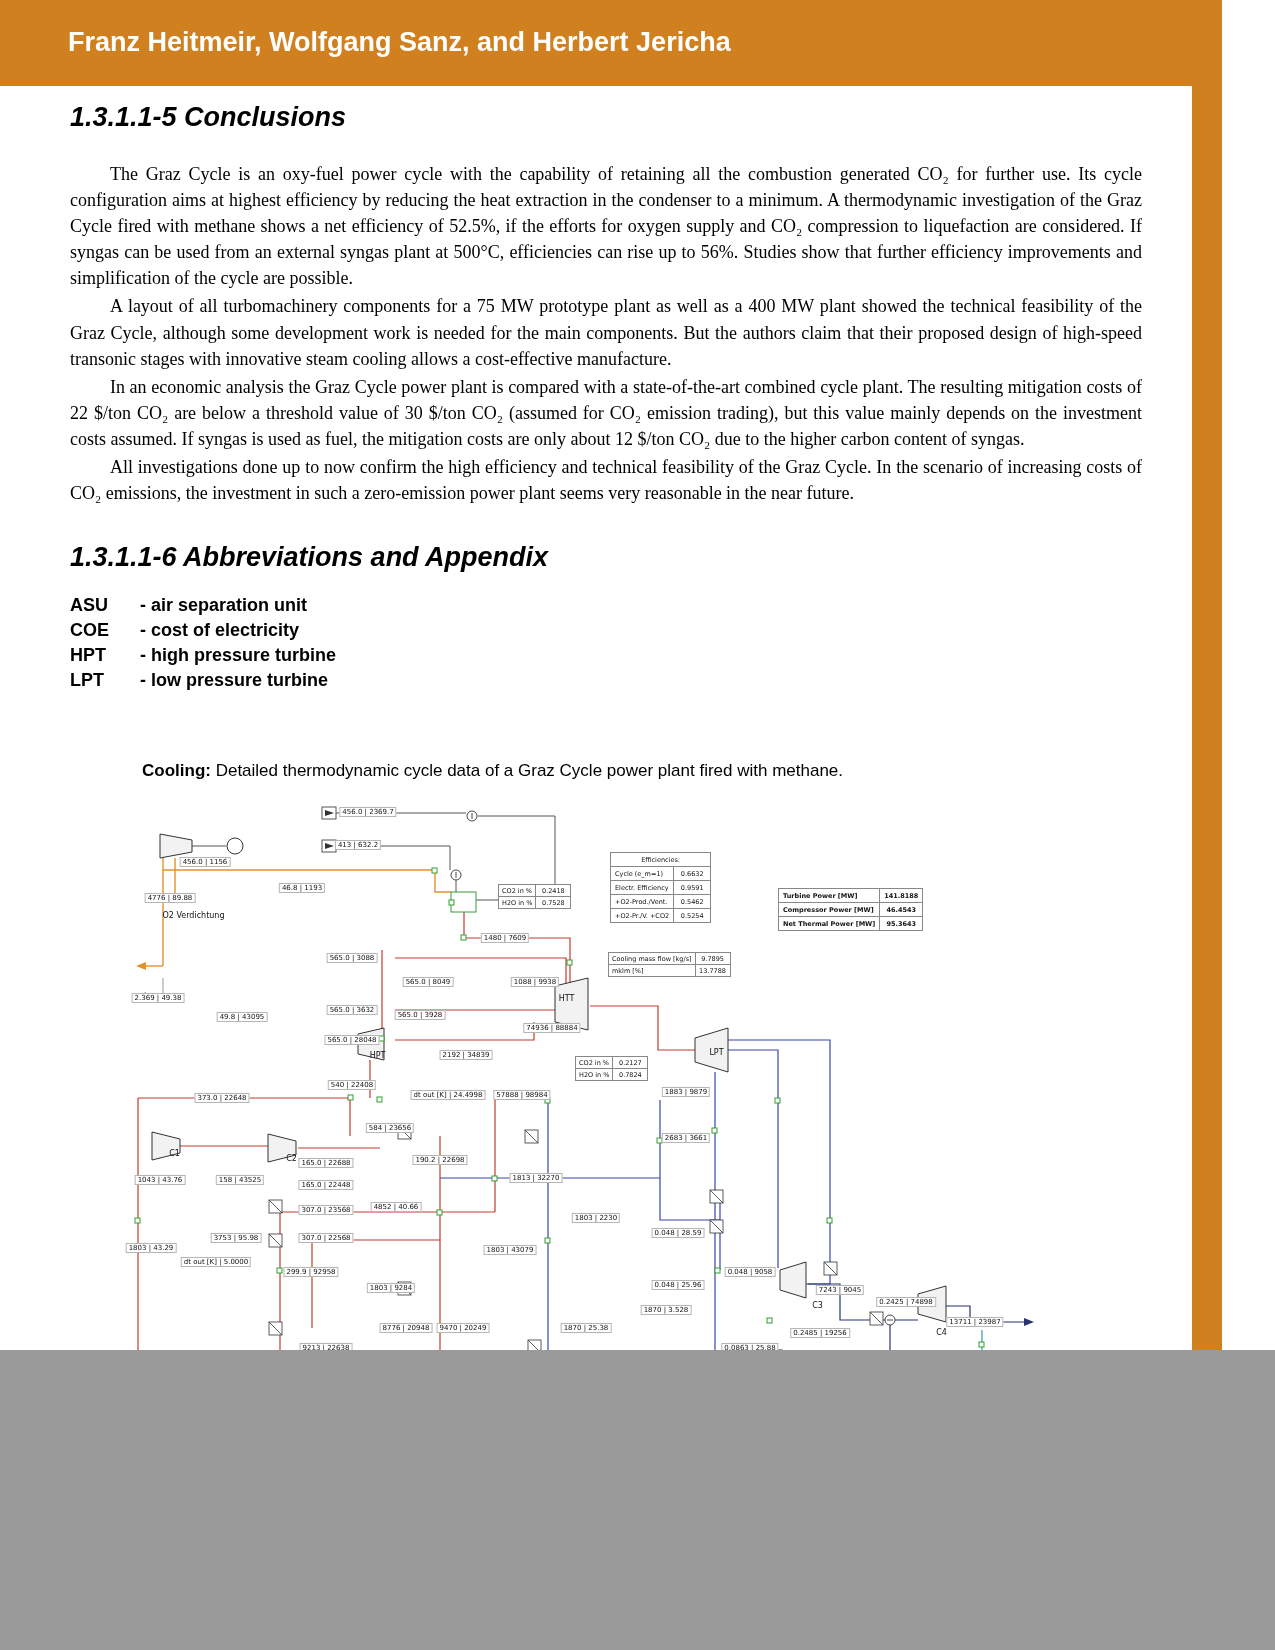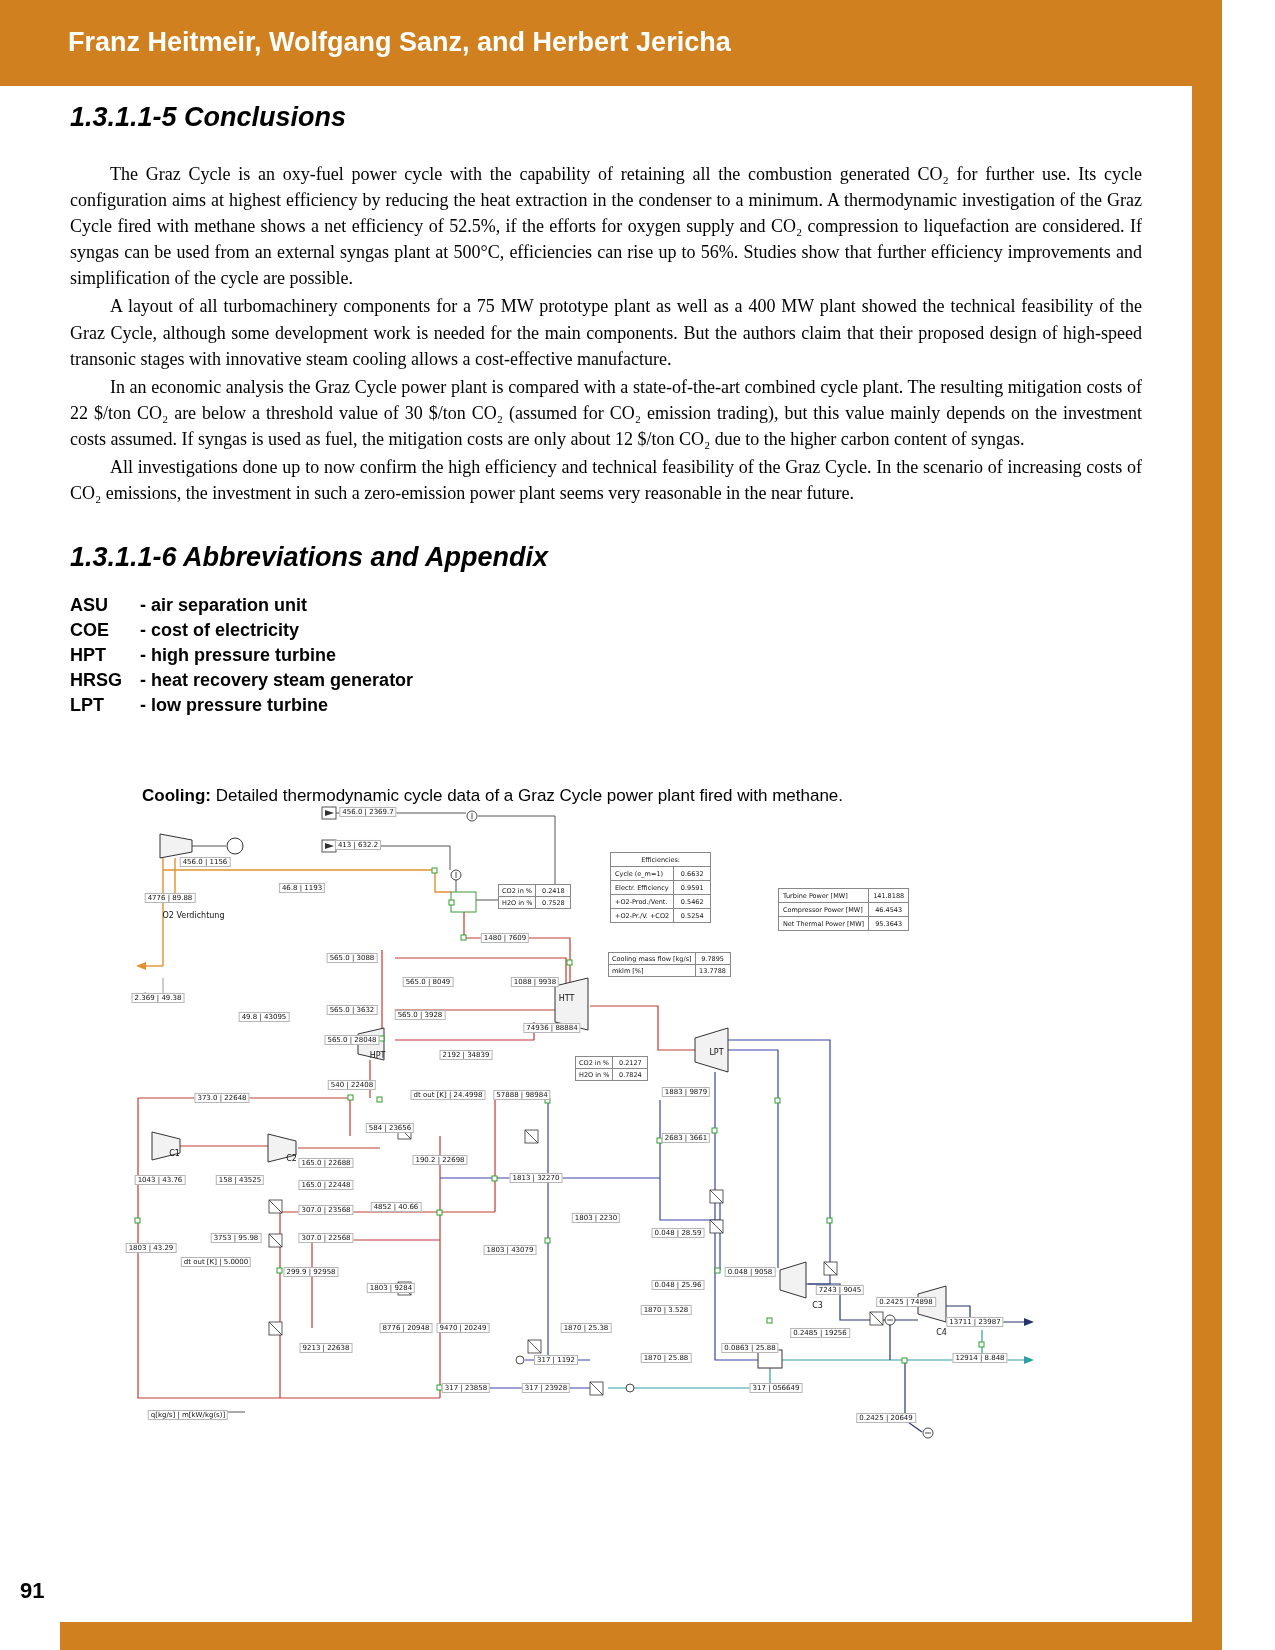--- a/index.html
+++ b/index.html
@@ -1,16 +1,16 @@
 <!DOCTYPE html>
 <html><head>
 <meta charset="utf-8">
 <style>
   html,body { margin:0; padding:0; background:#9a9a9a; }
-  .page { position:relative; width:1275px; height:1650px; background:#ffffff;
+  .page { position:relative; width:1275px; height:1350px; background:#ffffff;
           font-family:"Liberation Serif", serif; color:#000; overflow:hidden; margin:0 auto; }
 
   .header-bar { position:absolute; left:0; top:0; width:1222px; height:86px; background:#d0801f; }
   .header-title { color:#fff; font-family:"Liberation Sans", sans-serif; font-weight:bold;
                   font-size:27px; padding:27px 0 0 68px; }
   .right-stripe { position:absolute; left:1192px; top:0; width:30px; height:1650px; background:#d0801f; }
   .bottom-bar { position:absolute; left:60px; top:1622px; width:1162px; height:28px; background:#d0801f; }
   .page-number { position:absolute; left:20px; top:1578px; font-family:"Liberation Sans", sans-serif;
                  font-weight:bold; font-size:22px; }
 
@@ -62,23 +62,20 @@
 
     <div class="abbrev">
       <div class="abbrev-row">
         <span class="abbrev-term">ASU</span><span>- air separation unit</span>
       </div>
       <div class="abbrev-row">
         <span class="abbrev-term">COE</span><span>- cost of electricity</span>
       </div>
       <div class="abbrev-row">
         <span class="abbrev-term">HPT</span><span>- high pressure turbine</span>
-      </div>
-      <div class="abbrev-row">
-        <span class="abbrev-term">HRSG</span><span>- heat recovery steam generator</span>
       </div>
       <div class="abbrev-row">
         <span class="abbrev-term">LPT</span><span>- low pressure turbine</span>
       </div>
     </div>
 
     <p class="appendix-caption"><b>Cooling:</b><span> Detailed thermodynamic cycle data of a Graz Cycle power plant fired with methane.</span></p>
   </div>
 
   <div class="diagram">
@@ -246,21 +243,21 @@
         <span class="diag-label" style="left: 75px; top: 62px;">456.0 | 1156</span>
         <span class="diag-label" style="left: 172px; top: 88px; text-align: right;">46.8 | 1193</span>
         <span class="diag-label" style="left: 40px; top: 98px;">4776 | 89.88</span>
         <span class="diag-label" style="left: 28px; top: 198px;">2.369 | 49.38</span>
         <span class="diag-label" style="left: 375px; top: 138px;">1480 | 7609</span>
         <span class="diag-label" style="left: 222px; top: 158px;">565.0 | 3088</span>
         <span class="diag-label" style="left: 298px; top: 182px;">565.0 | 8049</span>
         <span class="diag-label" style="left: 405px; top: 182px;">1088 | 9938</span>
         <span class="diag-label" style="left: 222px; top: 210px;">565.0 | 3632</span>
         <span class="diag-label" style="left: 290px; top: 215px;">565.0 | 3928</span>
-        <span class="diag-label" style="left: 134px; top: 217px;">49.8 | 43095</span>
+        <span class="diag-label" style="left: 112px; top: 217px;">49.8 | 43095</span>
         <span class="diag-label" style="left: 422px; top: 228px;">74936 | 88884</span>
         <span class="diag-label" style="left: 222px; top: 240px;">565.0 | 28048</span>
         <span class="diag-label" style="left: 336px; top: 255px;">2192 | 34839</span>
         <span class="diag-label" style="left: 222px; top: 285px;">540 | 22408</span>
         <span class="diag-label" style="left: 556px; top: 292px;">1883 | 9879</span>
         <span class="diag-label" style="left: 318px; top: 295px;">dt out [K] | 24.4998</span>
         <span class="diag-label" style="left: 392px; top: 295px;">57888 | 98984</span>
         <span class="diag-label" style="left: 92px; top: 298px;">373.0 | 22648</span>
         <span class="diag-label" style="left: 260px; top: 328px;">584 | 23656</span>
         <span class="diag-label" style="left: 556px; top: 338px;">2683 | 3661</span>
@@ -328,21 +325,21 @@
             <td>+O2-Prod./Vent.</td>
             <td class="val">0.5462</td>
           </tr>
       <tr>
             <td>+O2-Pr./V. +CO2</td>
             <td class="val">0.5254</td>
           </tr>
     </tbody>
       </table>
 
-    <table class="diag-table pow" style="left:648px; top:88px;">
+    <table class="diag-table pow" style="left:648px; top:88px;font-weight:bold;">
       <tbody>
           <tr>
             <td>Turbine Power [MW]</td>
             <td class="val">141.8188</td>
           </tr>
       <tr>
             <td>Compressor Power [MW]</td>
             <td class="val">46.4543</td>
           </tr>
       <tr>

